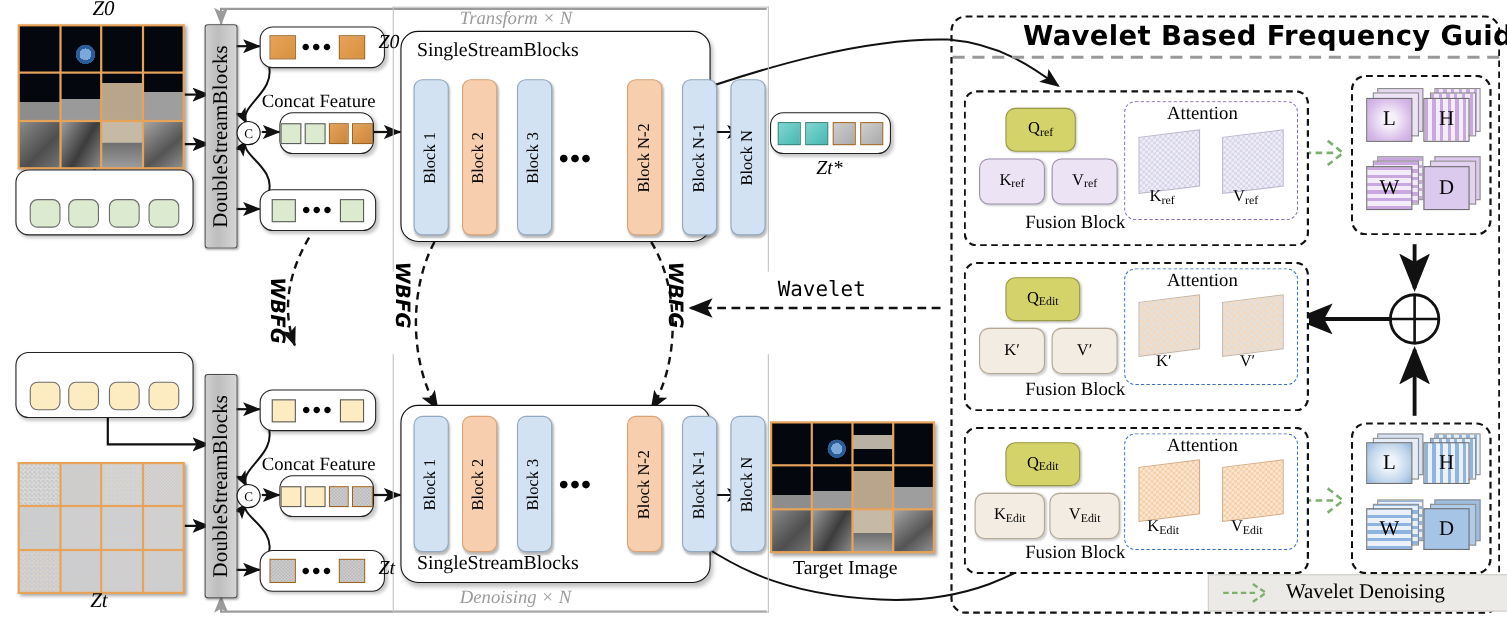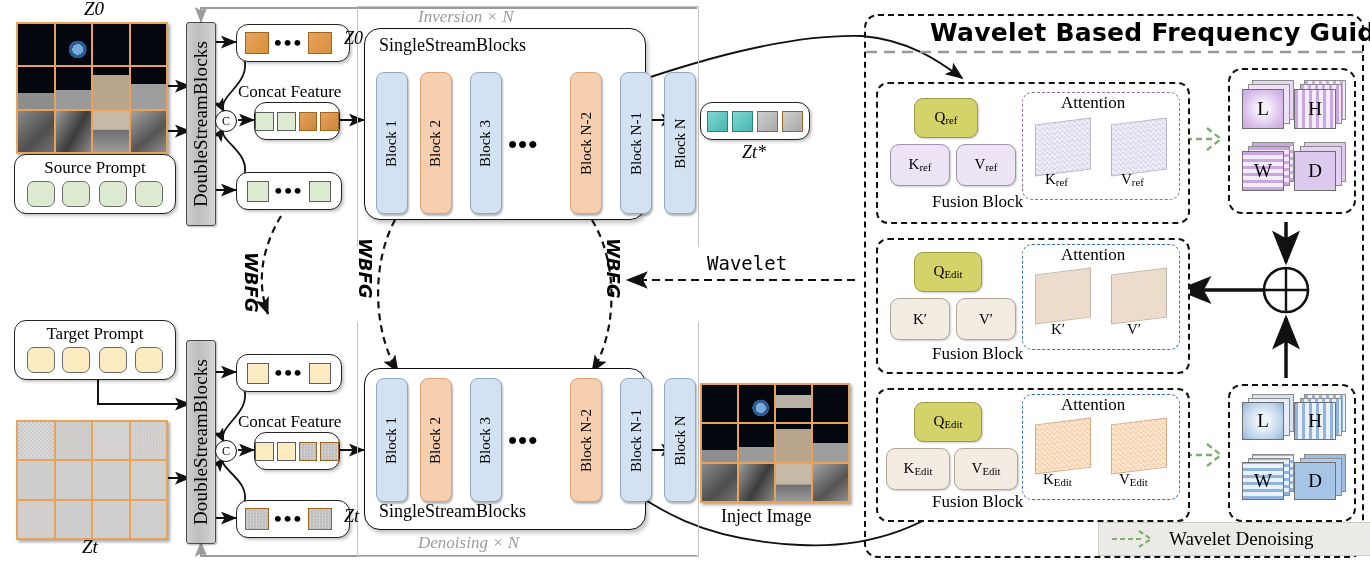--- a/index.html
+++ b/index.html
@@ -161,21 +161,21 @@
       <path d="M1176,139 h38"></path>
       <path d="M1207,128 l14,11 l-14,11"></path>
       <path d="M1176,455 h38"></path>
       <path d="M1207,444 l14,11 l-14,11"></path>
     </g>
 
     <line x1="866" y1="52" x2="1364" y2="52" stroke="#999" stroke-width="2.6" stroke-dasharray="11,7"></line>
   </svg>
 
   <div class="abs" style="left:357px;top:6px;width:340px;height:240px;border:1.5px solid #c3c3c3;border-bottom:none;"></div>
-  <div class="txt" style="left:418px;top:7px;font-size:17px;font-style:italic;color:#9b9b9b;">Inversion  × N</div>
+  <div class="txt" style="left:418px;top:7px;font-size:17px;font-style:italic;color:#9b9b9b;">Transform  × N</div>
 
   <div class="abs" style="left:357px;top:322px;width:340px;height:234px;border:1.5px solid #c3c3c3;border-top:none;"></div>
   <div class="txt" style="left:418px;top:533px;font-size:17px;font-style:italic;color:#9b9b9b;">Denoising  × N</div>
 
   <div class="txt" style="left:84px;top:-2px;font-size:19px;font-style:italic;">
     <span>Z0</span>
   </div>
 
   <div class="imggrid" style="left:16px;top:22px;width:148px;height:128px;grid-template-columns:repeat(4,1fr);grid-template-rows:repeat(3,1fr);">
     <div class="cell" style="background:#05070e;"></div>
@@ -186,21 +186,20 @@
     <div class="cell" style="background:linear-gradient(to bottom,#05070e 0 55%,#9a9a9a 55% 100%);"></div>
     <div class="cell" style="background:linear-gradient(to bottom,#05070e 0 20%,#b8a58c 20% 100%);"></div>
     <div class="cell" style="background:linear-gradient(to bottom,#05070e 0 40%,#9e9e9e 40% 100%);"></div>
     <div class="cell" style="background:linear-gradient(135deg,#8a8a8a,#4e4e4e 60%,#747474);"></div>
     <div class="cell" style="background:linear-gradient(120deg,#9b9b9b,#3c3c3c 55%,#8a8a8a);"></div>
     <div class="cell" style="background:linear-gradient(to bottom,#c6b9a6 0 45%,#6f6f6f 46%,#9b9b9b);"></div>
     <div class="cell" style="background:linear-gradient(140deg,#a3a3a3,#545454 60%,#8f8f8f);"></div>
   </div>
 
   <div class="promptbox" style="left:14px;top:154px;width:160px;height:58px;">
-    <div class="plabel">Source Prompt</div>
     <div class="ptok" style="left:12px;top:26px;width:26px;height:24px;background:#dcead0;"></div>
     <div class="ptok" style="left:47px;top:26px;width:26px;height:24px;background:#dcead0;"></div>
     <div class="ptok" style="left:84px;top:26px;width:26px;height:24px;background:#dcead0;"></div>
     <div class="ptok" style="left:120px;top:26px;width:26px;height:24px;background:#dcead0;"></div>
   </div>
 
   <div class="dsb" style="left:186px;top:22px;width:28px;height:202px;">
     <span>DoubleStreamBlocks</span>
   </div>
 
@@ -256,21 +255,20 @@
   <div class="tokbox" style="left:700px;top:102px;width:108px;height:36px;gap:4px;">
     <span class="cube" style="width:19px;height:19px;background:linear-gradient(135deg,#7fd8d2,#46b7b0);border:1px solid #2d7f79;"></span>
     <span class="cube" style="width:19px;height:19px;background:linear-gradient(135deg,#7fd8d2,#46b7b0);border:1px solid #2d7f79;"></span>
     <span class="cube" style="width:19px;height:19px;background:linear-gradient(135deg,#cfcfcf,#a9a9a9);border:1px solid #9d6320;"></span>
     <span class="cube" style="width:19px;height:19px;background:linear-gradient(135deg,#cfcfcf,#a9a9a9);border:1px solid #9d6320;"></span>
   </div>
   <div class="txt" style="left:742px;top:142px;font-size:18px;font-style:italic;">Zt*</div>
 
 
   <div class="promptbox" style="left:14px;top:320px;width:160px;height:58px;">
-    <div class="plabel">Target Prompt</div>
     <div class="ptok" style="left:12px;top:26px;width:26px;height:24px;background:#fdebc2;"></div>
     <div class="ptok" style="left:47px;top:26px;width:26px;height:24px;background:#fdebc2;"></div>
     <div class="ptok" style="left:84px;top:26px;width:26px;height:24px;background:#fdebc2;"></div>
     <div class="ptok" style="left:120px;top:26px;width:26px;height:24px;background:#fdebc2;"></div>
   </div>
 
   <div class="imggrid" style="left:16px;top:420px;width:148px;height:116px;grid-template-columns:repeat(4,1fr);grid-template-rows:repeat(3,1fr);">
     <div class="cell" style="background:repeating-conic-gradient(#c9c9c9 0 25%, #dadada 0 50%) 0 0/4px 4px;"></div>
     <div class="cell" style="background:repeating-conic-gradient(#d4cbc9 0 25%, #c8d0cf 0 50%) 0 0/3px 3px;"></div>
     <div class="cell" style="background:repeating-conic-gradient(#cfd2c8 0 25%, #d9d2d8 0 50%) 0 0/4px 4px;"></div>
@@ -346,21 +344,21 @@
     <div class="cell" style="background:#05070e;"></div>
     <div class="cell" style="background:linear-gradient(to bottom,#05070e 0 68%,#8d8d8d 68% 100%);"></div>
     <div class="cell" style="background:linear-gradient(to bottom,#05070e 0 60%,#9a9a9a 60% 100%);"></div>
     <div class="cell" style="background:linear-gradient(to bottom,#05070e 0 12%,#b8a58c 12% 100%);"></div>
     <div class="cell" style="background:linear-gradient(to bottom,#05070e 0 50%,#9e9e9e 50% 100%);"></div>
     <div class="cell" style="background:linear-gradient(135deg,#8a8a8a,#4e4e4e 60%,#747474);"></div>
     <div class="cell" style="background:linear-gradient(120deg,#9b9b9b,#3c3c3c 55%,#8a8a8a);"></div>
     <div class="cell" style="background:linear-gradient(to bottom,#c6b9a6 0 55%,#6f6f6f 56%,#9b9b9b);"></div>
     <div class="cell" style="background:linear-gradient(140deg,#a3a3a3,#545454 60%,#8f8f8f);"></div>
   </div>
-  <div class="txt" style="left:721px;top:506px;font-size:18px;">Inject Image</div>
+  <div class="txt" style="left:721px;top:506px;font-size:18px;">Target Image</div>
 
   <div class="txt sans" style="left:262px;top:252px;font-size:18px;font-weight:bold;font-style:italic;
               transform:rotate(90deg);transform-origin:left top;">WBFG</div>
   <div class="txt sans" style="left:376px;top:238px;font-size:18px;font-weight:bold;font-style:italic;
               transform:rotate(90deg);transform-origin:left top;">WBFG</div>
   <div class="txt sans" style="left:624px;top:238px;font-size:18px;font-weight:bold;font-style:italic;
               transform:rotate(90deg);transform-origin:left top;">WBFG</div>
 
   <div class="txt mono" style="left:707px;top:252px;font-size:19px;">Wavelet</div>
 

